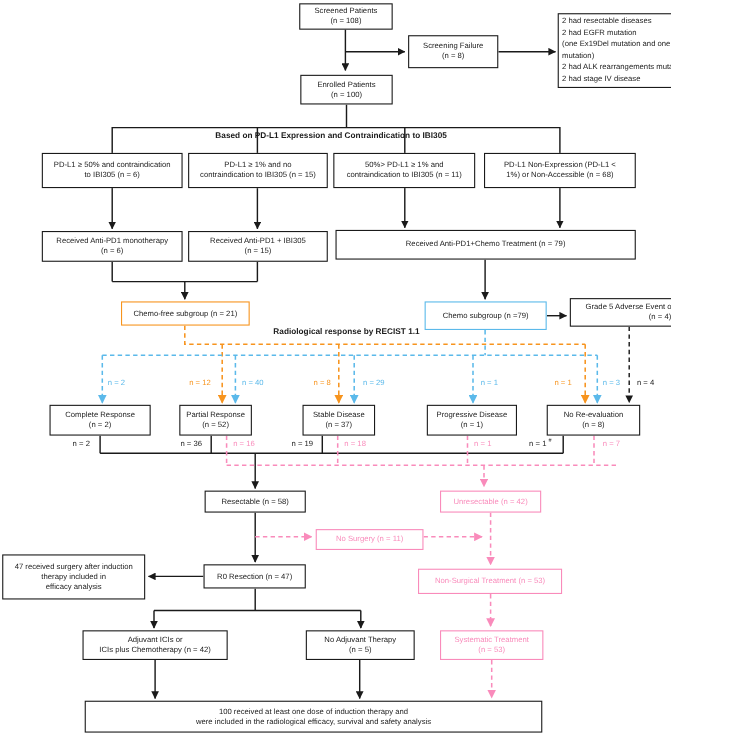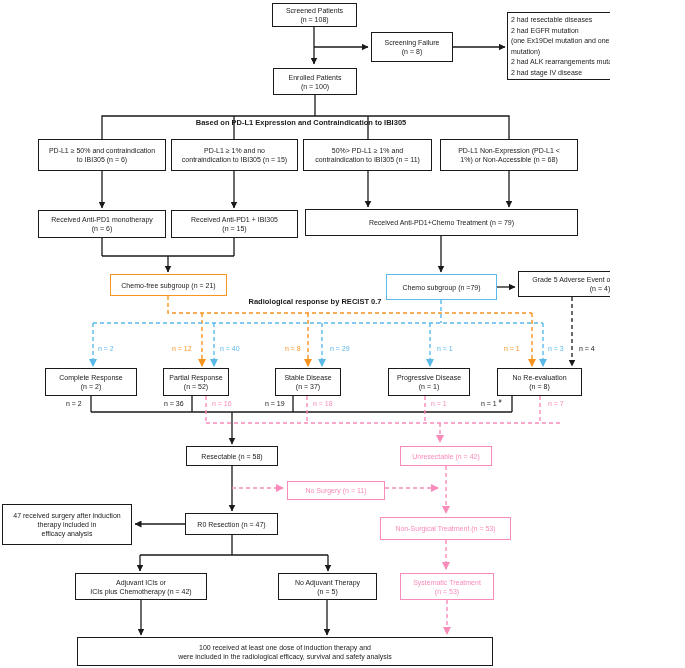--- a/index.html
+++ b/index.html
@@ -94,21 +94,21 @@
     <path d="M440,423 V442" marker-end="url(#mp)"></path>
     <path d="M446,466 V513" marker-end="url(#mp)"></path>
     <path d="M232,488 H283" marker-end="url(#mp)"></path>
     <path d="M385,488 H438" marker-end="url(#mp)"></path>
     <path d="M446,540 V569" marker-end="url(#mp)"></path>
     <path d="M447,600 V634" marker-end="url(#mp)"></path>
   </g>
 </svg>
 
 <div class="hdr" style="left:90px;top:118px;width:422px;">Based on PD-L1 Expression and Contraindication to IBI305</div>
-<div class="hdr" style="left:200px;top:297px;width:230px;">Radiological response by RECIST 0.7</div>
+<div class="hdr" style="left:200px;top:297px;width:230px;">Radiological response by RECIST 1.1</div>
 
 <div class="bx" style="left:272px;top:3px;width:85px;height:24px;">
   <span class="ln">Screened Patients</span>
   <span class="ln">(n = 108)</span>
 </div>
 <div class="bx" style="left:371px;top:32px;width:82px;height:30px;">
   <span class="ln">Screening Failure</span>
   <span class="ln">(n = 8)</span>
 </div>
 <div class="bx left" style="left:507px;top:12px;width:176px;height:68px;">

